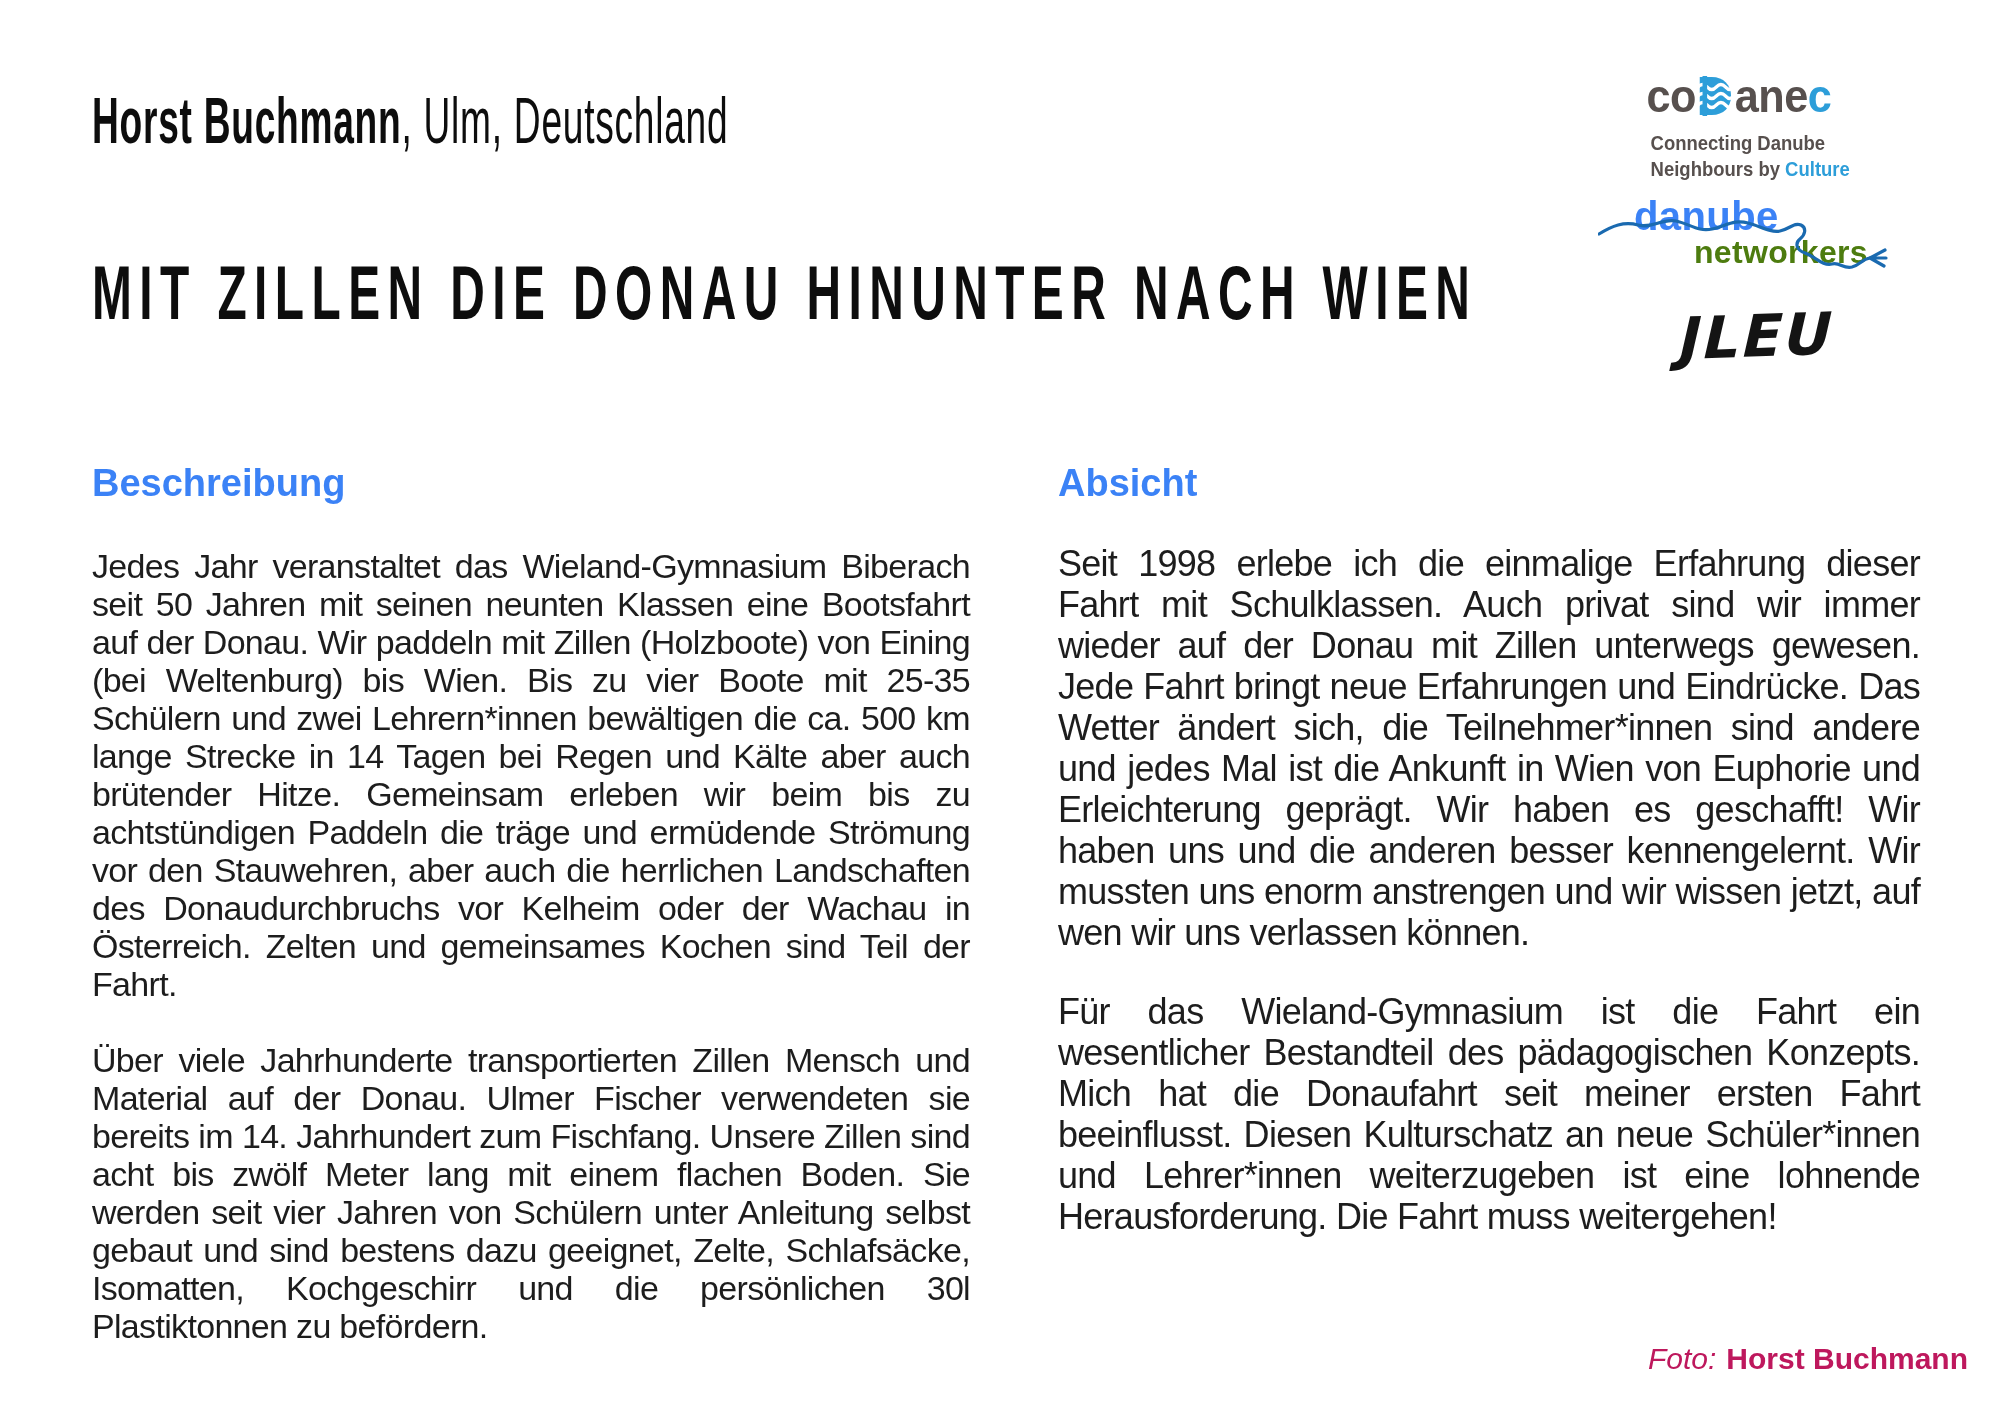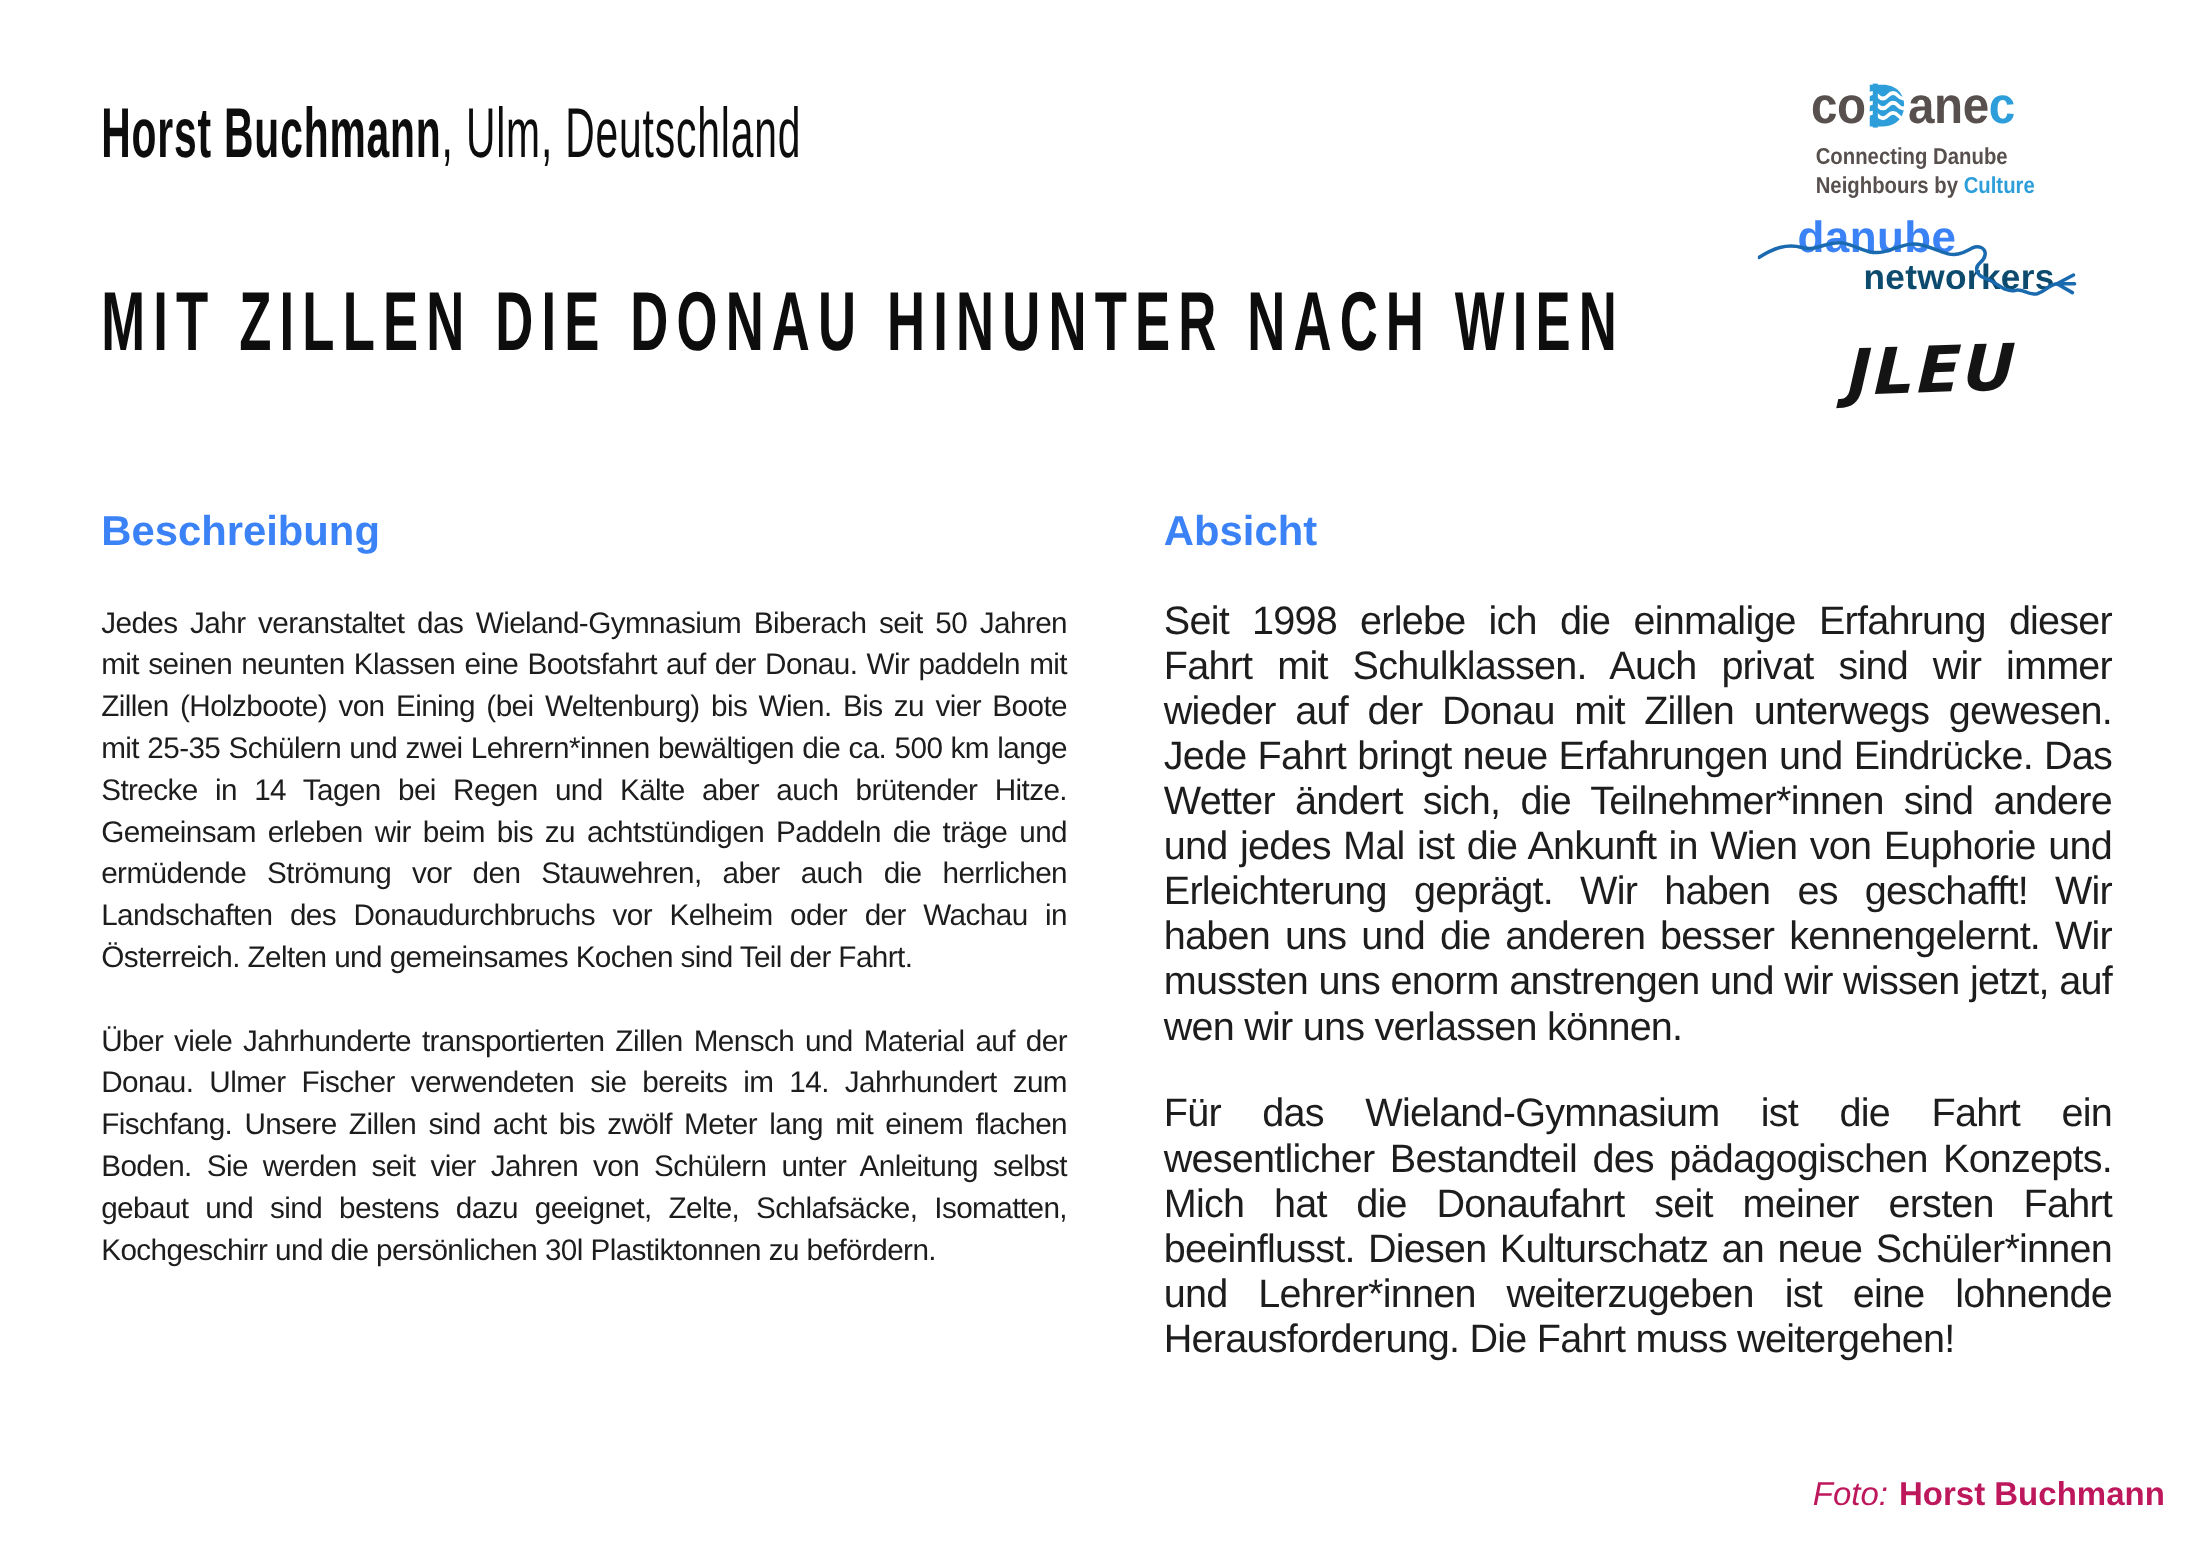--- a/index.html
+++ b/index.html
@@ -90,21 +90,21 @@
     font-weight: 700;
     color: #3b82f6;
     letter-spacing: 0.01em;
   }
   .dn-word2 {
     position: absolute;
     left: 96px;
     top: 42px;
     font-size: 32px;
     font-weight: 700;
-    color: #0c4a6e;
+    color: #4d7c0f;
     letter-spacing: 0.01em;
   }
   .dn-river { position: absolute; left: 0; top: 0; }
 
   .ileu {
     position: absolute;
     left: 1680px;
     top: 305px;
     font-size: 58px;
     font-weight: 700;
@@ -128,21 +128,21 @@
     margin: 0 0 42px 0;
     font-size: 38px;
     font-weight: 700;
     color: #3b82f6;
   }
   .col p {
     margin: 0 0 38px 0;
     text-align: justify;
     letter-spacing: -0.02em;
   }
-  .col-left p  { font-size: 27px; line-height: 38px; }
+  .col-left p  { font-size: 34px; line-height: 38px; }
   .col-right p { font-size: 36px; line-height: 41px; }
   .col-right h2 { margin-bottom: 38px; }
 
   
   .photo-credit {
     position: absolute;
     right: 80px;
     top: 1342px;
     font-size: 30px;
     color: #be185d;

